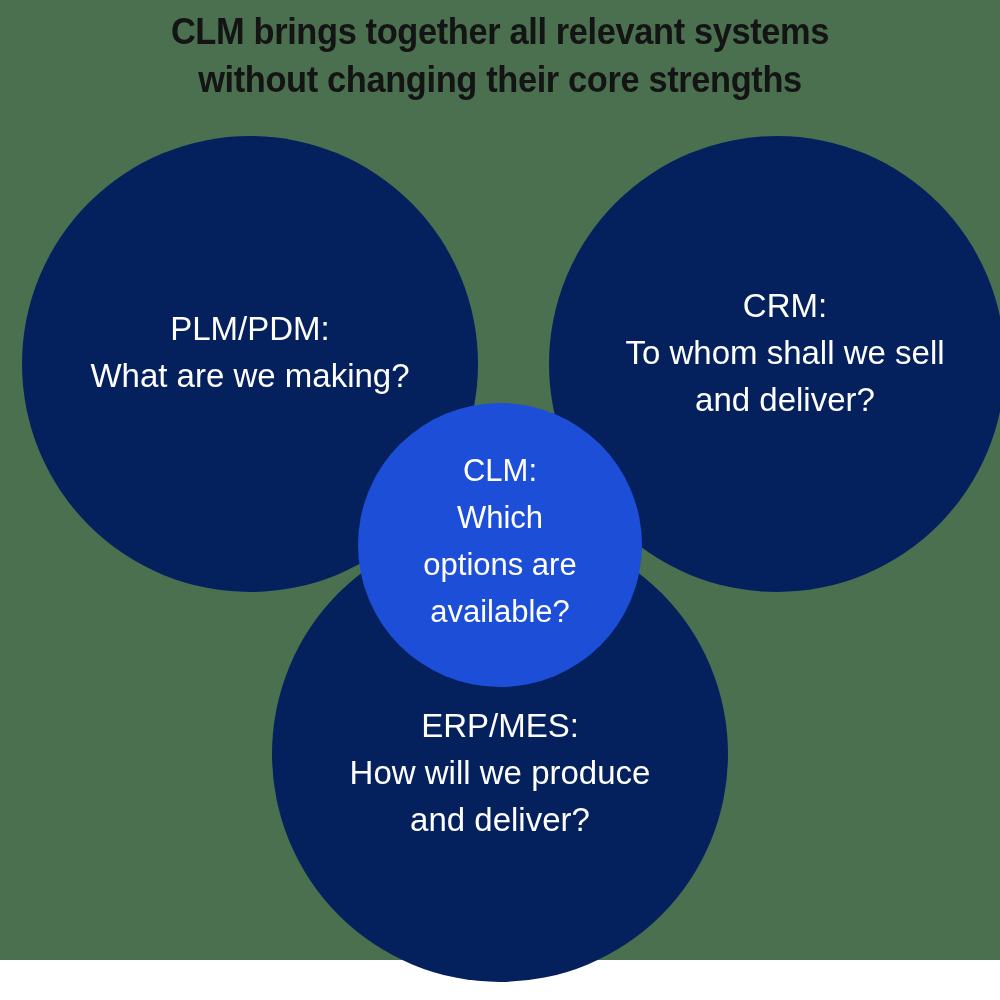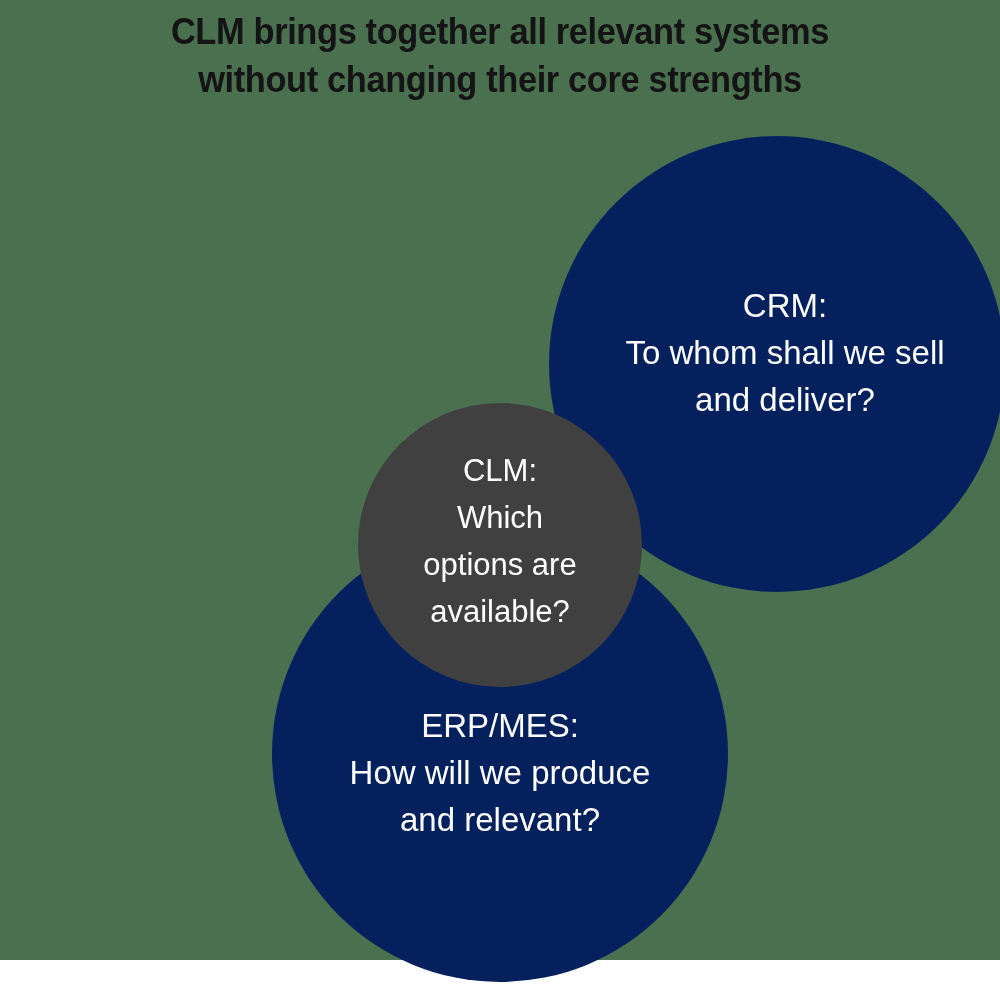--- a/index.html
+++ b/index.html
@@ -42,21 +42,21 @@
     align-items: center;
     justify-content: center;
     text-align: center;
     color: #ffffff;
     font-family: "Liberation Sans", sans-serif;
     font-weight: 400;
     white-space: pre-line;
     box-sizing: border-box;
   }
   .circle-blue { background: #04215e; }
-  .circle-green { background: #404040; }
+  .circle-green { background: #1d4ed8; }
 
   
   #circle-plm {
     left: 22px; top: 136px;
     width: 456px; height: 456px;
     font-size: 33px;
     line-height: 47px;
     z-index: 1;
   }
   #circle-plm .label { transform: translateY(-12px); }
@@ -94,31 +94,35 @@
   .label { display: block; }
 </style>
 </head>
 <body>
 
 <div id="canvas">
 
   <div id="title">CLM brings together all relevant systems
 without changing their core strengths</div>
 
+  <div class="circle circle-blue" id="circle-plm">
+    <span class="label">PLM/PDM:
+What are we making?</span>
+  </div>
 
   <div class="circle circle-blue" id="circle-crm">
     <span class="label">CRM:
 To whom shall we sell
 and deliver?</span>
   </div>
 
   <div class="circle circle-blue" id="circle-erp">
     <span class="label">ERP/MES:
 How will we produce
-and relevant?</span>
+and deliver?</span>
   </div>
 
   <div class="circle circle-green" id="circle-clm">
     <span class="label">CLM:
 Which
 options are
 available?</span>
   </div>
 
 </div>

